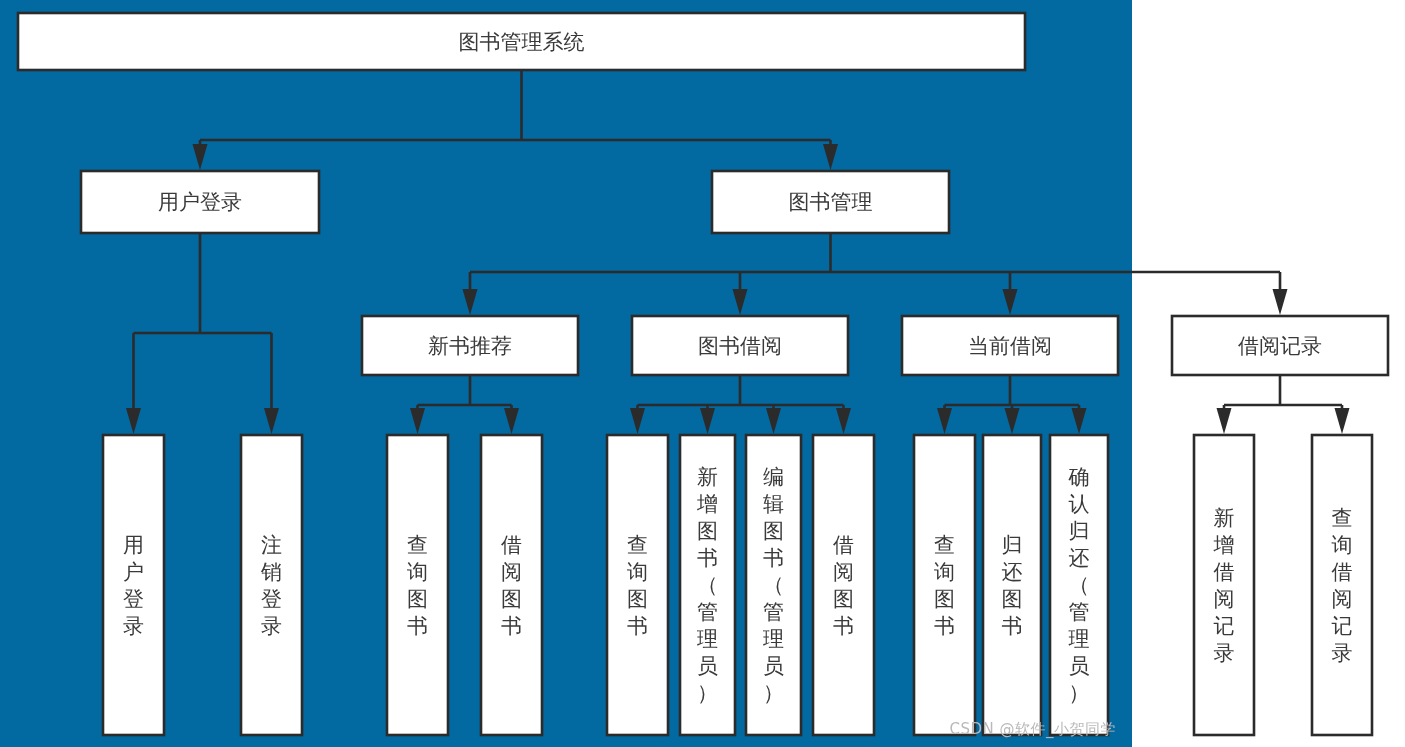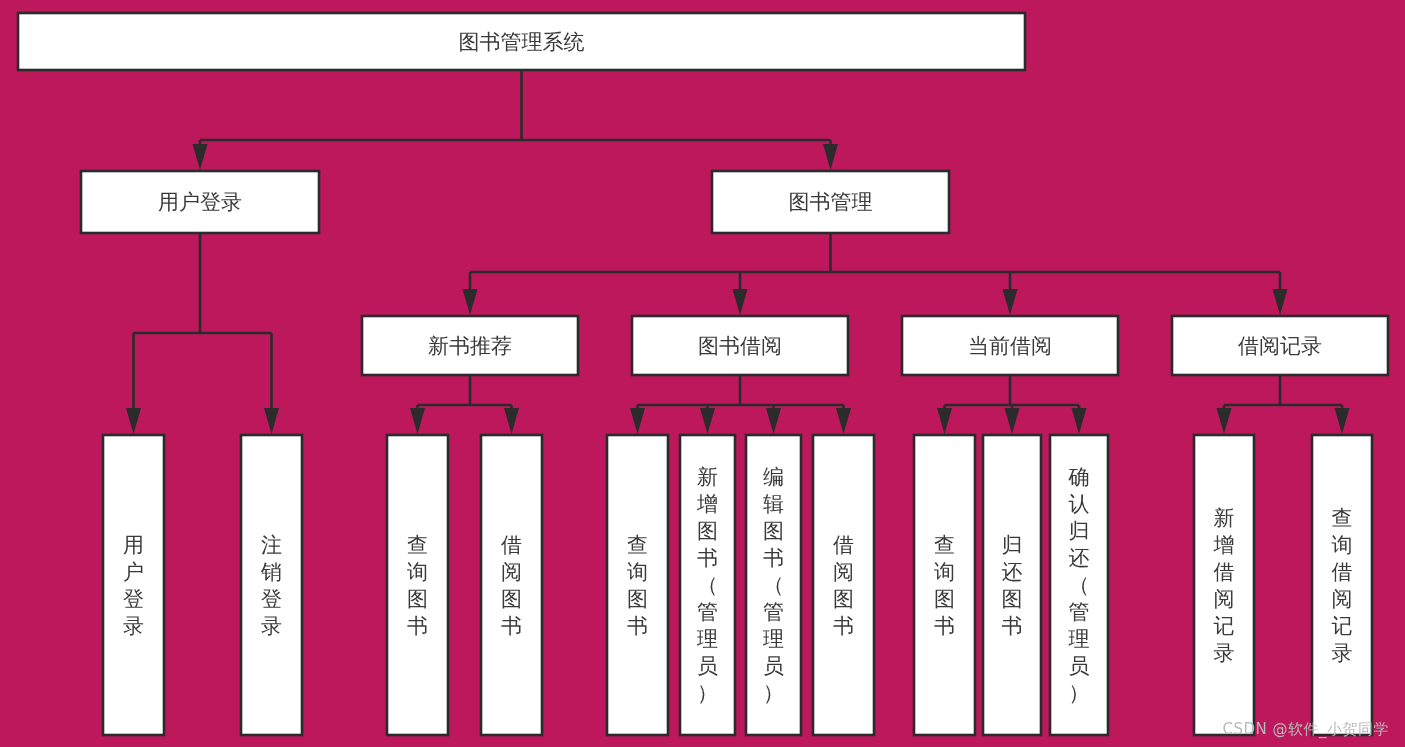--- a/index.html
+++ b/index.html
@@ -8,23 +8,23 @@
     background: #ffffff;
   }
   body {
     width: 1405px;
     height: 747px;
     font-family: "DejaVu Sans", "Liberation Sans", sans-serif;
     overflow: hidden;
   }
   #diagram-root {
     position: relative;
-    width: 1405px;
+    width: 1132px;
     height: 747px;
-    background: #be185d;
+    background: #0369a1;
   }
   svg.flow {
     position: absolute;
     top: 0;
     left: 0;
     width: 1405px;
     height: 747px;
   }
   .node-rect {
     fill: #ffffff;

